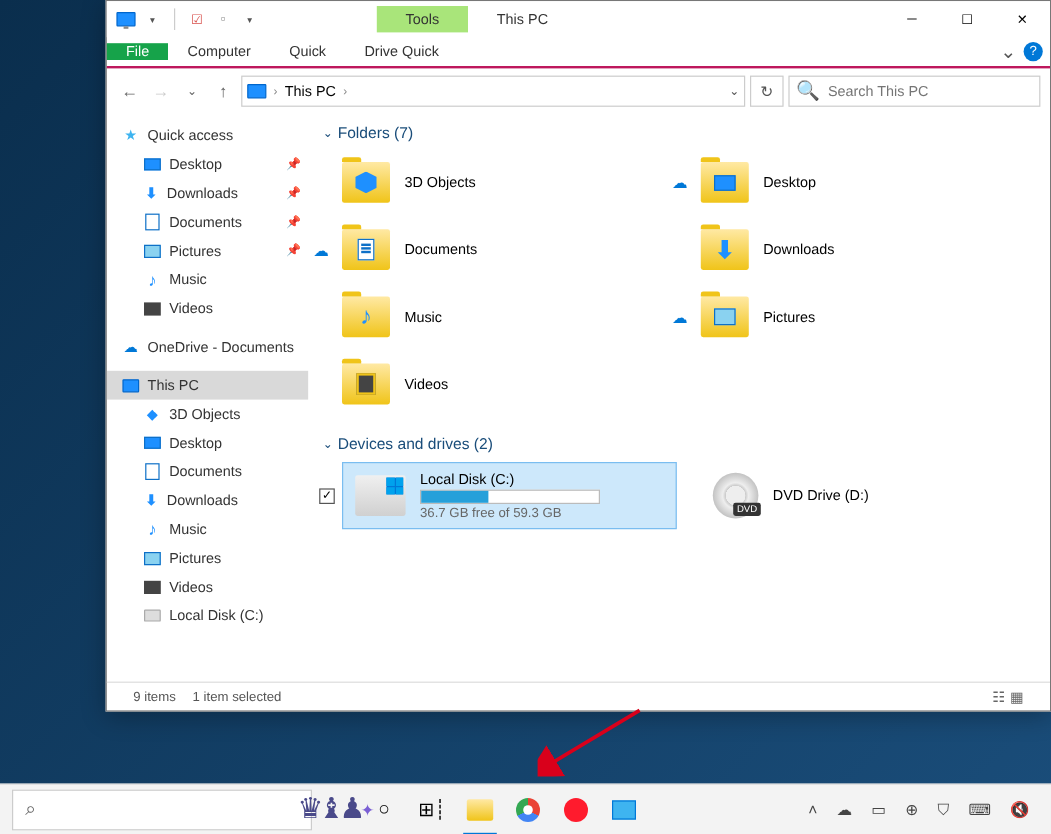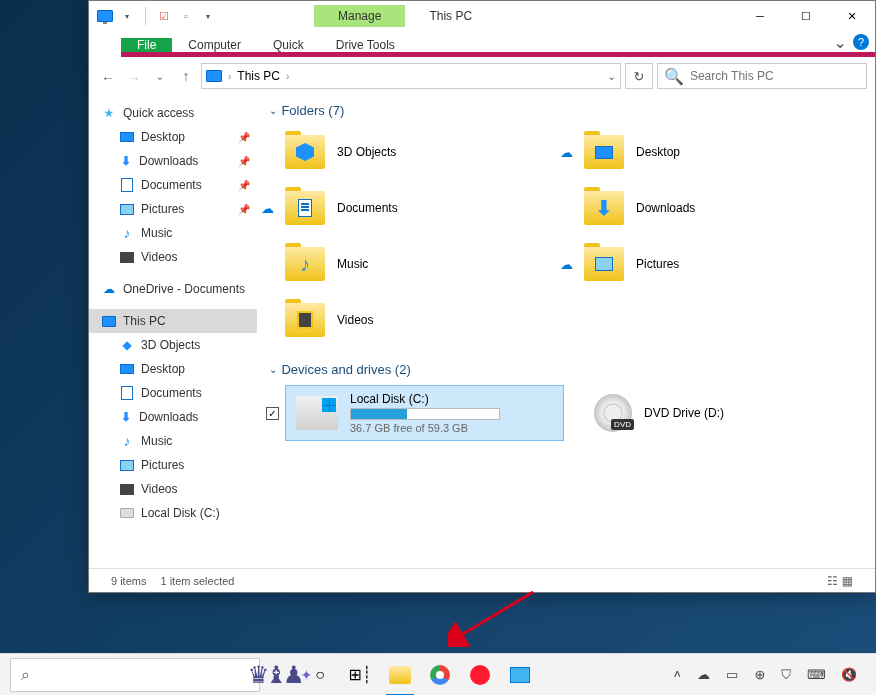--- a/index.html
+++ b/index.html
@@ -8,21 +8,21 @@
 .titlebar { height: 30px; display: flex; align-items: center; background: #fff; }
 .titlebar-icons { display: flex; align-items: center; padding-left: 8px; gap: 6px; }
 .titlebar-icons .qat-icon { width: 16px; height: 16px; display: flex; align-items: center; justify-content: center; font-size: 11px; }
 .titlebar-icons .pc-icon { width: 16px; height: 12px; background: #1e90ff; border: 1px solid #0066cc; border-radius: 1px; position: relative; }
 .titlebar-icons .pc-icon::after { content: ""; position: absolute; bottom: -3px; left: 5px; width: 4px; height: 2px; background: #888; }
 .titlebar-sep { width: 1px; height: 18px; background: #ccc; margin: 0 4px; }
 .titlebar-manage { background: #a9e57a; padding: 4px 24px; margin-left: 98px; font-size: 12px; color: #333; }
 .titlebar-title { margin-left: 24px; font-size: 12px; color: #333; }
 .win-controls { margin-left: auto; display: flex; }
 .win-controls div { width: 46px; height: 30px; display: flex; align-items: center; justify-content: center; font-size: 11px; font-family: "Segoe MDL2 Assets", sans-serif; cursor: default; }
-.ribbon-tabs { height: 26px; display: flex; align-items: flex-end; border-bottom: 5px solid #be185d; margin-left: 32px; }
+.ribbon-tabs { height: 26px; display: flex; align-items: center; border-bottom: 2px solid #be185d; }
 .ribbon-tabs .tab { padding: 0 16px; font-size: 12px; display: flex; align-items: center; color: #333; }
 .ribbon-tabs .file { background: #16a34a; color: #fff; margin-left: 0; }
 .ribbon-tabs .caret { margin-left: auto; margin-right: 6px; color: #555; }
 .help-icon { width: 16px; height: 16px; border-radius: 50%; background: #0078d7; color: #fff; font-size: 11px; display: flex; align-items: center; justify-content: center; margin-right: 6px; align-self: center; }
 .nav-row { height: 38px; display: flex; align-items: center; padding: 0 8px; gap: 4px; }
 .nav-btn { width: 22px; height: 22px; display: flex; align-items: center; justify-content: center; color: #666; font-size: 14px; }
 .nav-btn.disabled { color: #ccc; }
 .addr-bar { flex: 1; height: 26px; border: 1px solid #ccc; display: flex; align-items: center; padding: 0 4px; gap: 6px; }
 .addr-bar .pc-mini { width: 16px; height: 12px; background: #1e90ff; border: 1px solid #0066cc; border-radius: 1px; }
 .addr-bar .crumb { font-size: 12px; }
@@ -103,34 +103,34 @@
     <div class="titlebar-icons">
       <div class="qat-icon">
           <div class="pc-icon"></div>
         </div>
       <div class="qat-icon" style="font-size:8px;color:#555;">▾</div>
       <div class="titlebar-sep"></div>
       <div class="qat-icon" style="color:#d9534f;">☑</div>
       <div class="qat-icon" style="color:#888;">▫</div>
       <div class="qat-icon" style="font-size:8px;color:#555;">▾</div>
     </div>
-    <div class="titlebar-manage">Manage</div>
+    <div class="titlebar-manage">Tools</div>
     <div class="titlebar-title">This PC</div>
     <div class="win-controls">
       <div>─</div>
       <div>☐</div>
       <div class="close">✕</div>
     </div>
   </div>
 
   <div class="ribbon-tabs">
     <div class="tab file">File</div>
     <div class="tab">Computer</div>
     <div class="tab">Quick</div>
-    <div class="tab">Drive Tools</div>
+    <div class="tab">Drive Quick</div>
     <div class="caret">⌄</div>
     <div class="help-icon">?</div>
   </div>
 
   <div class="nav-row">
     <div class="nav-btn">←</div>
     <div class="nav-btn disabled">→</div>
     <div class="nav-btn" style="font-size:10px;">⌄</div>
     <div class="nav-btn">↑</div>
     <div class="addr-bar">

